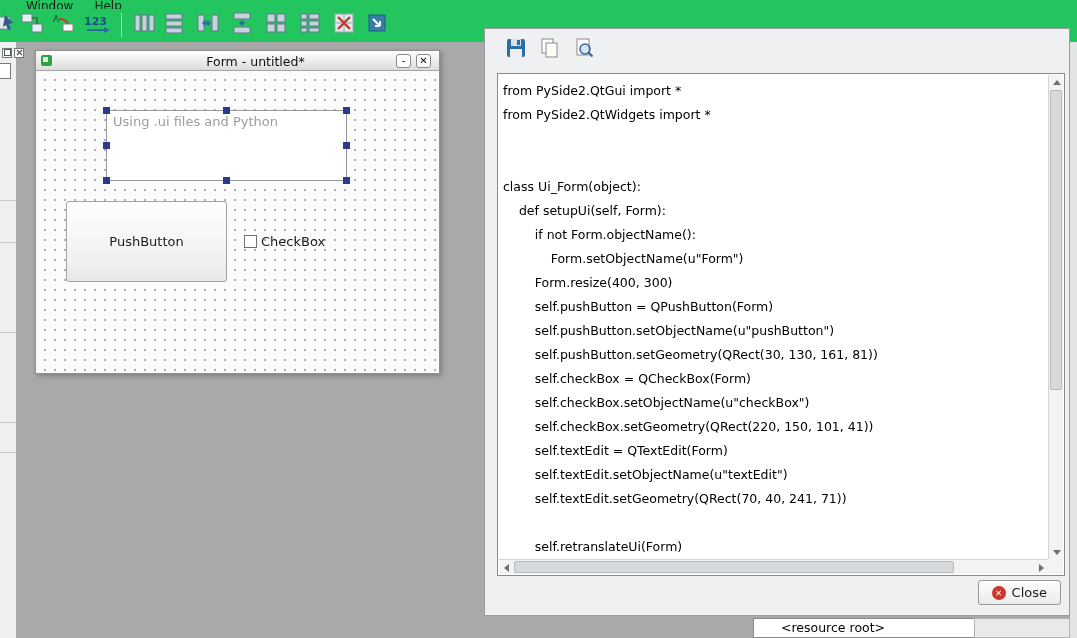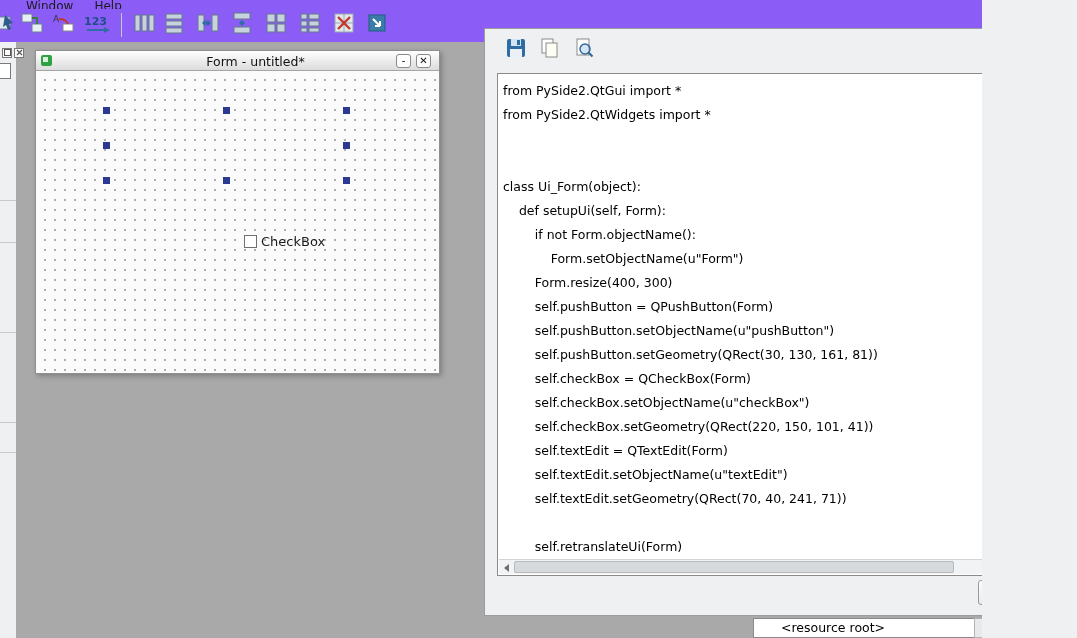--- a/index.html
+++ b/index.html
@@ -1,18 +1,18 @@
 <!DOCTYPE html>
 <html><head>
 <meta charset="utf-8">
 <style>
   * { margin:0; padding:0; box-sizing:border-box; }
   html,body { background:#eff0f1; }
   body { font-family:"DejaVu Sans","Liberation Sans",sans-serif; }
-  .app { position:relative; width:982px; height:638px; background:#8b5cf6; overflow:hidden; color:#1b1b1b; }
+  .app { position:relative; width:1077px; height:638px; background:#22c55e; overflow:hidden; color:#1b1b1b; }
 
   
   .menubar { position:absolute; left:0; top:0; right:0; height:9px; overflow:hidden; }
   .menu-item { display:inline-block; font-size:12px; transform:translateY(-5px); margin-right:16px; }
   .menu-item:first-child { margin-left:26px; }
 
   
   .toolbar { position:absolute; left:0; top:9px; right:0; height:33px; }
   .tbtn { position:absolute; top:2px; width:28px; height:28px; display:flex; align-items:center; justify-content:center; border-radius:3px; }
   .toolbar-sep { position:absolute; left:121px; top:4px; width:1px; height:24px; background:#c6cacd; }
@@ -216,30 +216,36 @@
   </div>
 
   <div class="form-window">
     <div class="fw-titlebar">
       <span class="fw-icon"></span>
       <div class="fw-title">Form - untitled*</div>
       <div class="fw-btn fw-min">-</div>
       <div class="fw-btn fw-close">✕</div>
     </div>
     <div class="fw-body">
+      <div class="d-textedit">
+        <div class="d-placeholder">Using .ui files and Python</div>
+      </div>
 
       <div class="handle" style="left:67px;top:36px;"></div>
       <div class="handle" style="left:187px;top:36px;"></div>
       <div class="handle" style="left:307px;top:36px;"></div>
       <div class="handle" style="left:67px;top:71px;"></div>
       <div class="handle" style="left:307px;top:71px;"></div>
       <div class="handle" style="left:67px;top:106px;"></div>
       <div class="handle" style="left:187px;top:106px;"></div>
       <div class="handle" style="left:307px;top:106px;"></div>
 
+      <div class="d-pushbutton">
+        <span>PushButton</span>
+      </div>
       <div class="d-checkbox">
         <span class="cb-indicator"></span>
         <span>CheckBox</span>
       </div>
     </div>
   </div>
 
   <div class="resource-panel">
     <div class="resource-label">&lt;resource root&gt;</div>
   </div>

